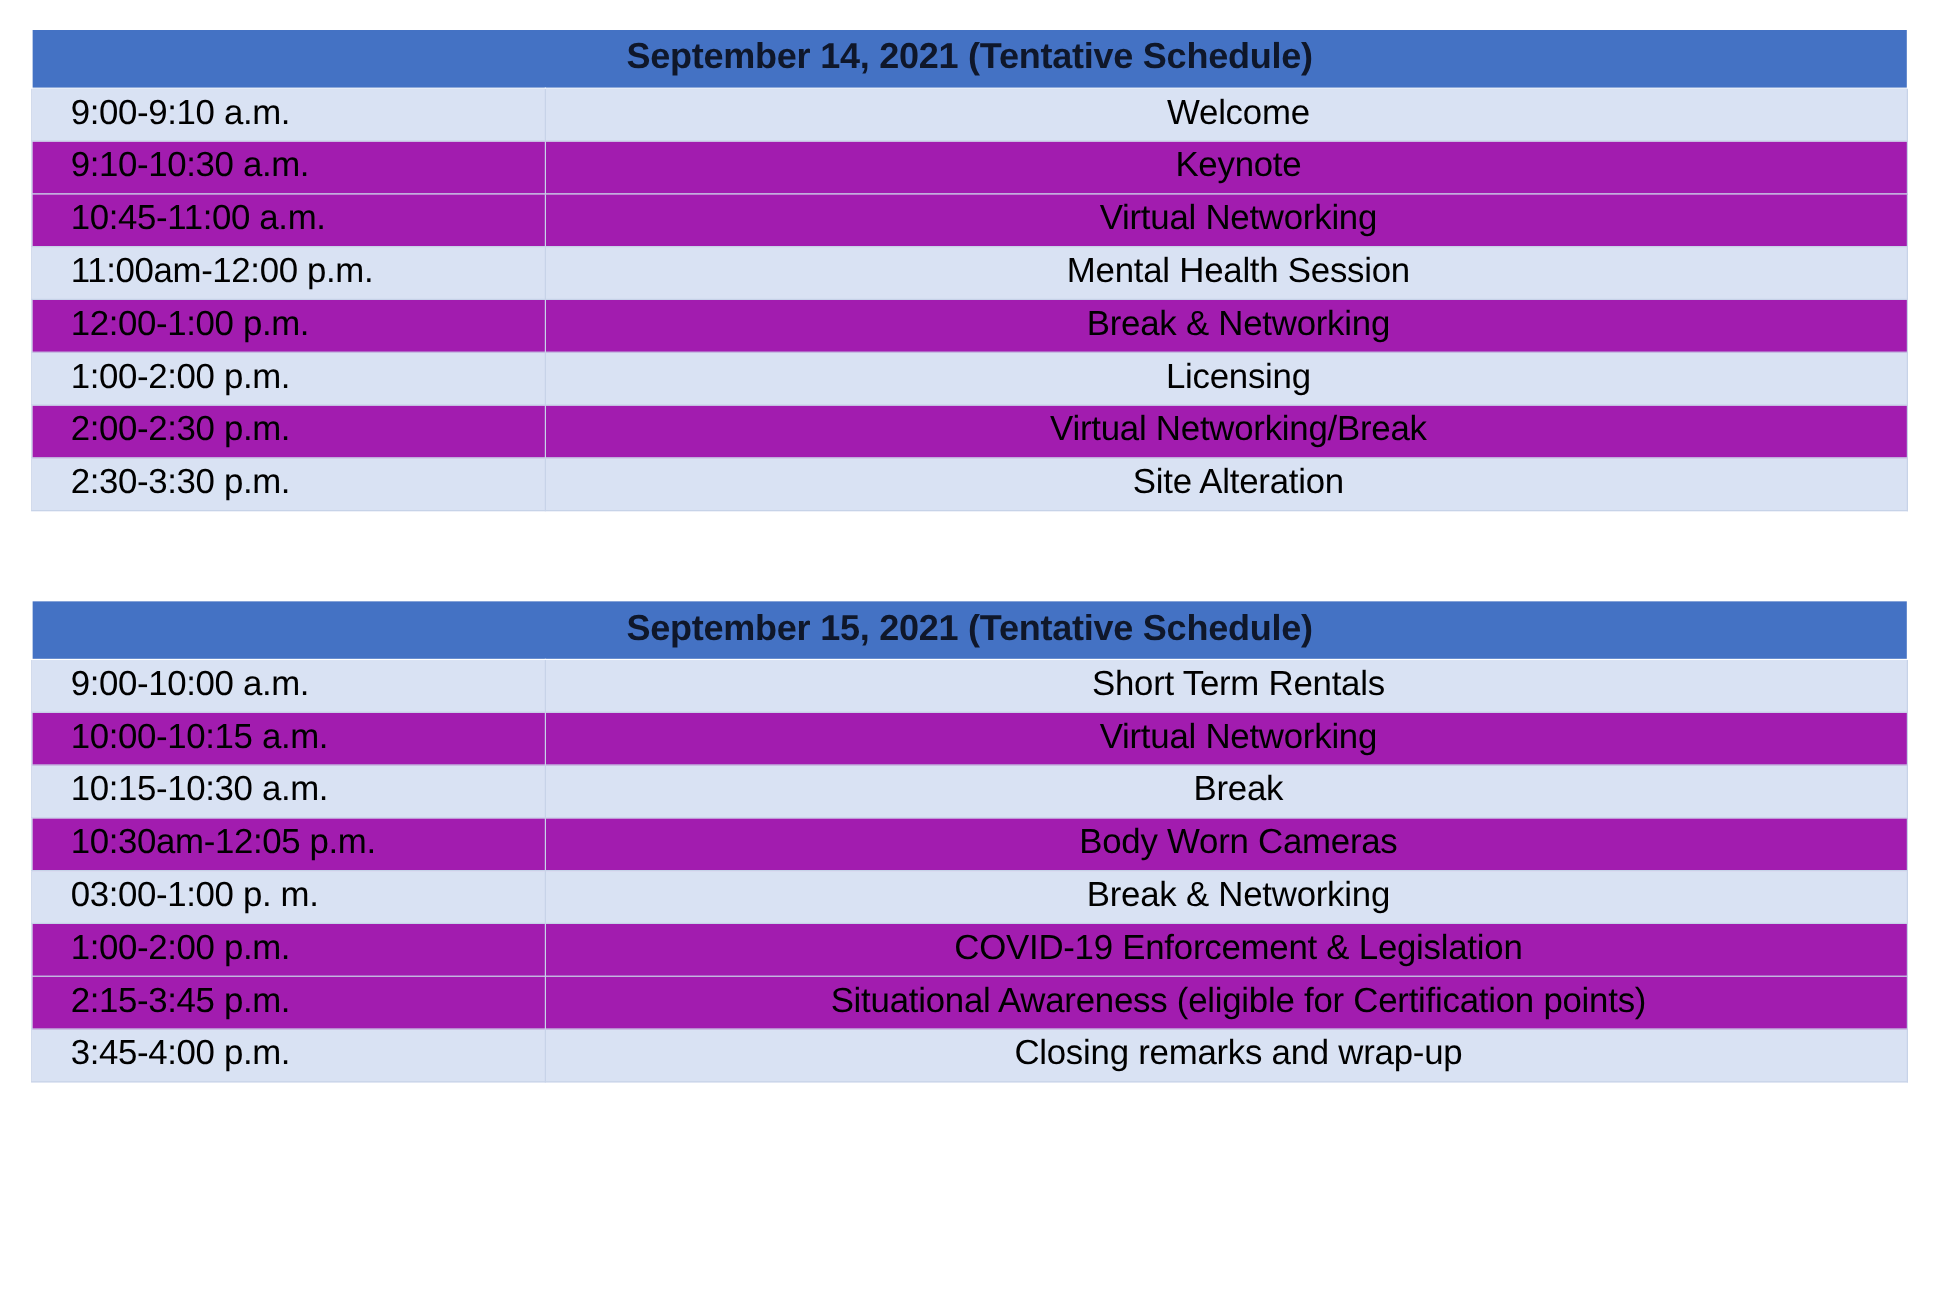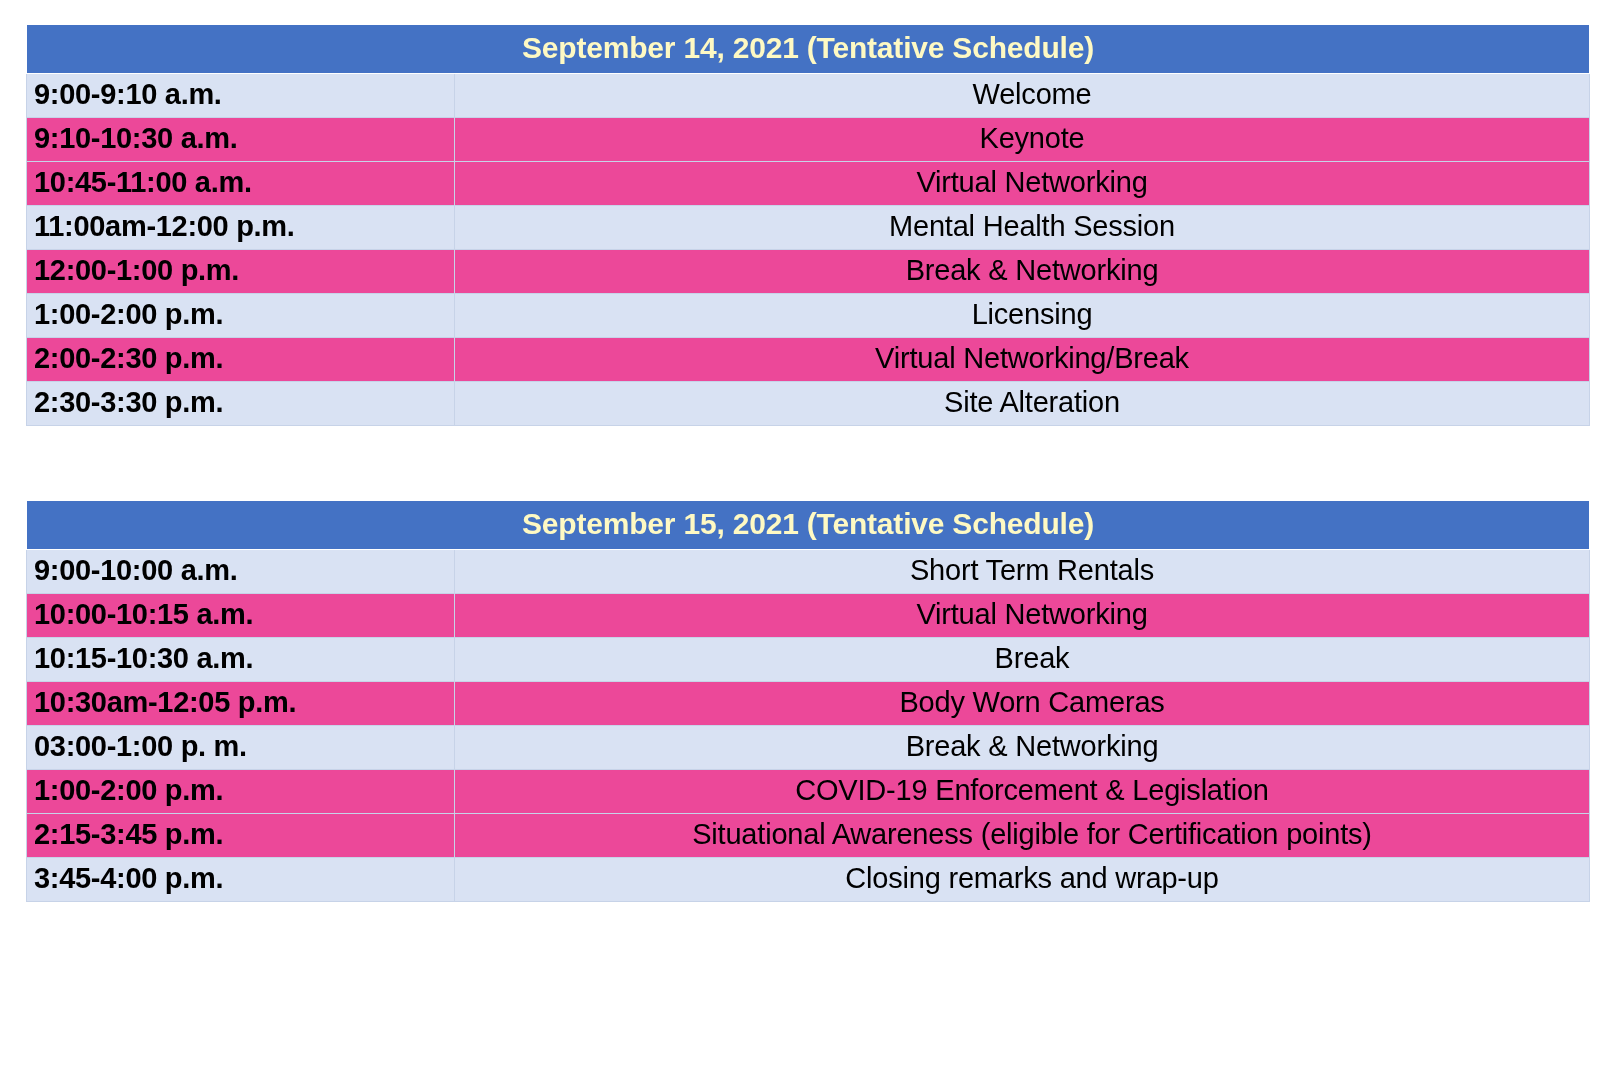--- a/index.html
+++ b/index.html
@@ -28,52 +28,52 @@
     margin: 0;
   }
   table.schedule + .gap {
     height: 74px;
   }
   .schedule col.time { width: 428px; }
   .schedule col.desc { width: 1135px; }
 
   .schedule th.title {
     background: #4472c4;
-    color: #fef9c3;
+    color: #0f172a;
     font-size: 30px;
     font-weight: bold;
     text-align: center;
     padding: 6px 0 8px 0;
     border: 1px solid #ffffff;
     letter-spacing: -0.2px;
   }
   .schedule td {
     font-size: 29px;
     padding: 4px 0 6px 0;
     border: 1px solid #c7d3e8;
     vertical-align: middle;
     height: 39px;
     box-sizing: border-box;
   }
   .schedule td.time {
-    font-weight: bold;
-    padding-left: 7px;
+    font-weight: normal;
+    padding-left: 32px;
     letter-spacing: -0.3px;
   }
   .schedule td.desc {
     padding-left: 20px;
     font-weight: normal;
     letter-spacing: -0.2px;
     text-align: center;
   }
   .schedule tr.shade td {
     background: #d9e2f3;
   }
   .schedule tr.plain td {
-    background: #ec4899;
+    background: #a21caf;
   }
 </style>
 </head>
 <body>
 
 <div class="page">
 
   <table class="schedule">
     <colgroup>
         <col class="time">

